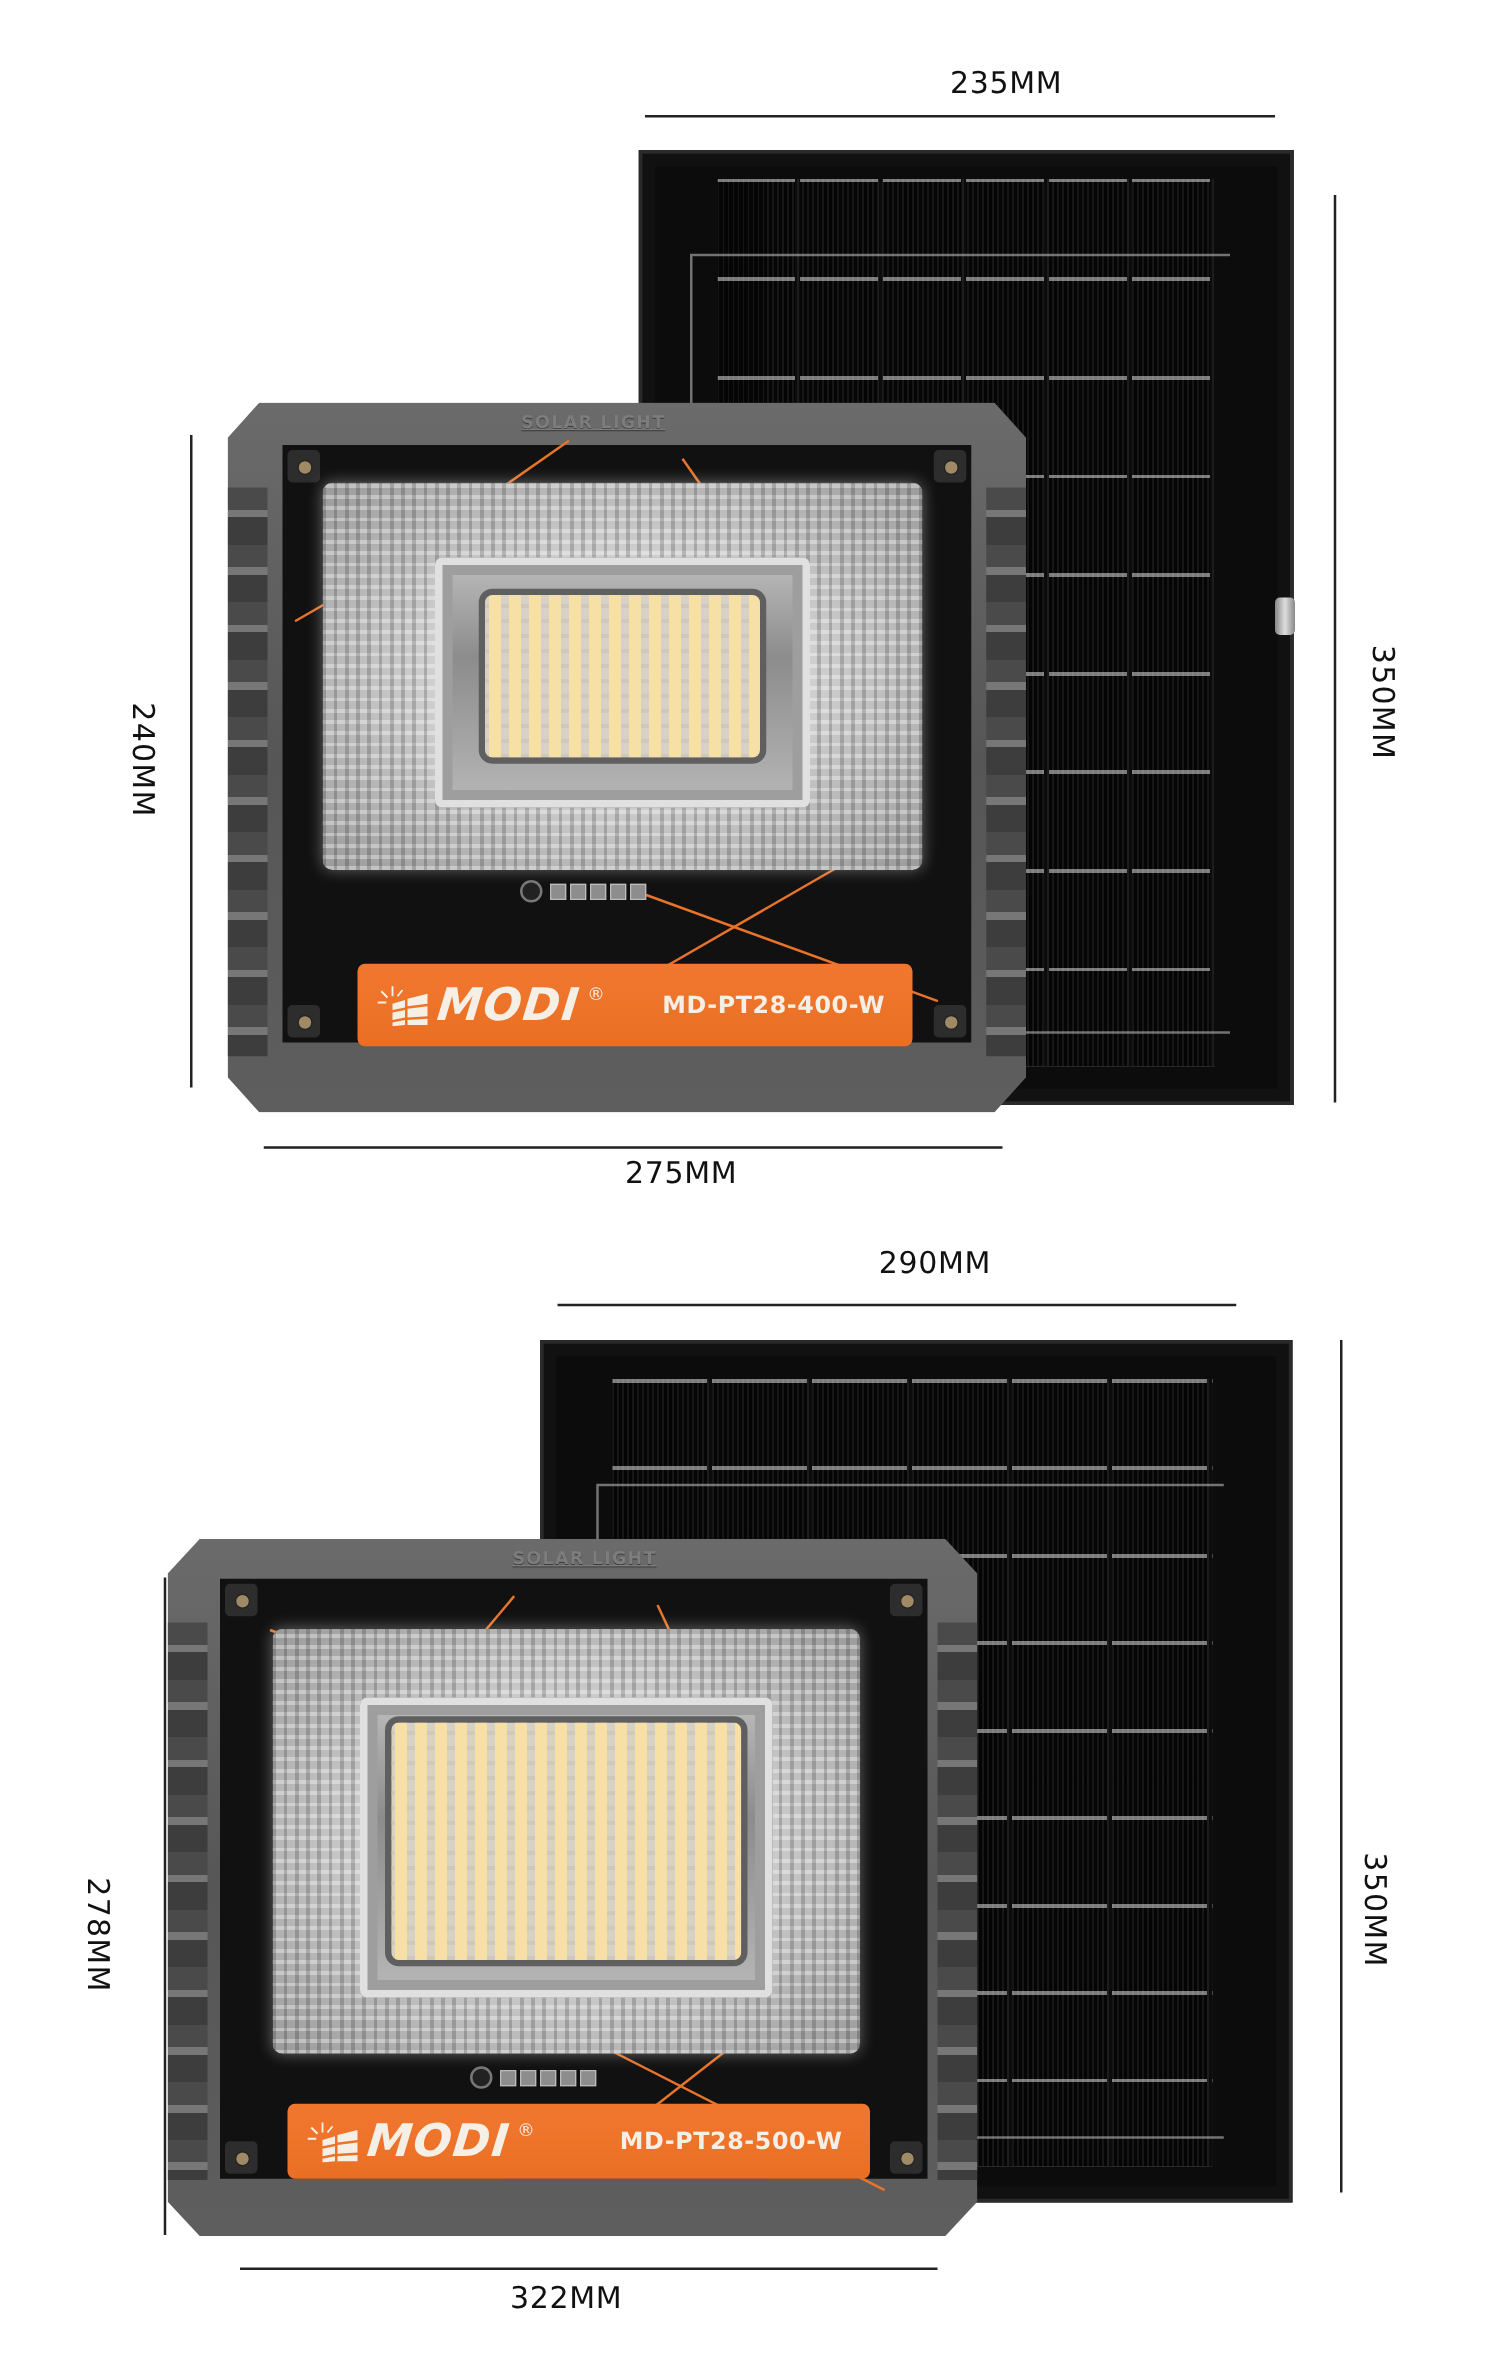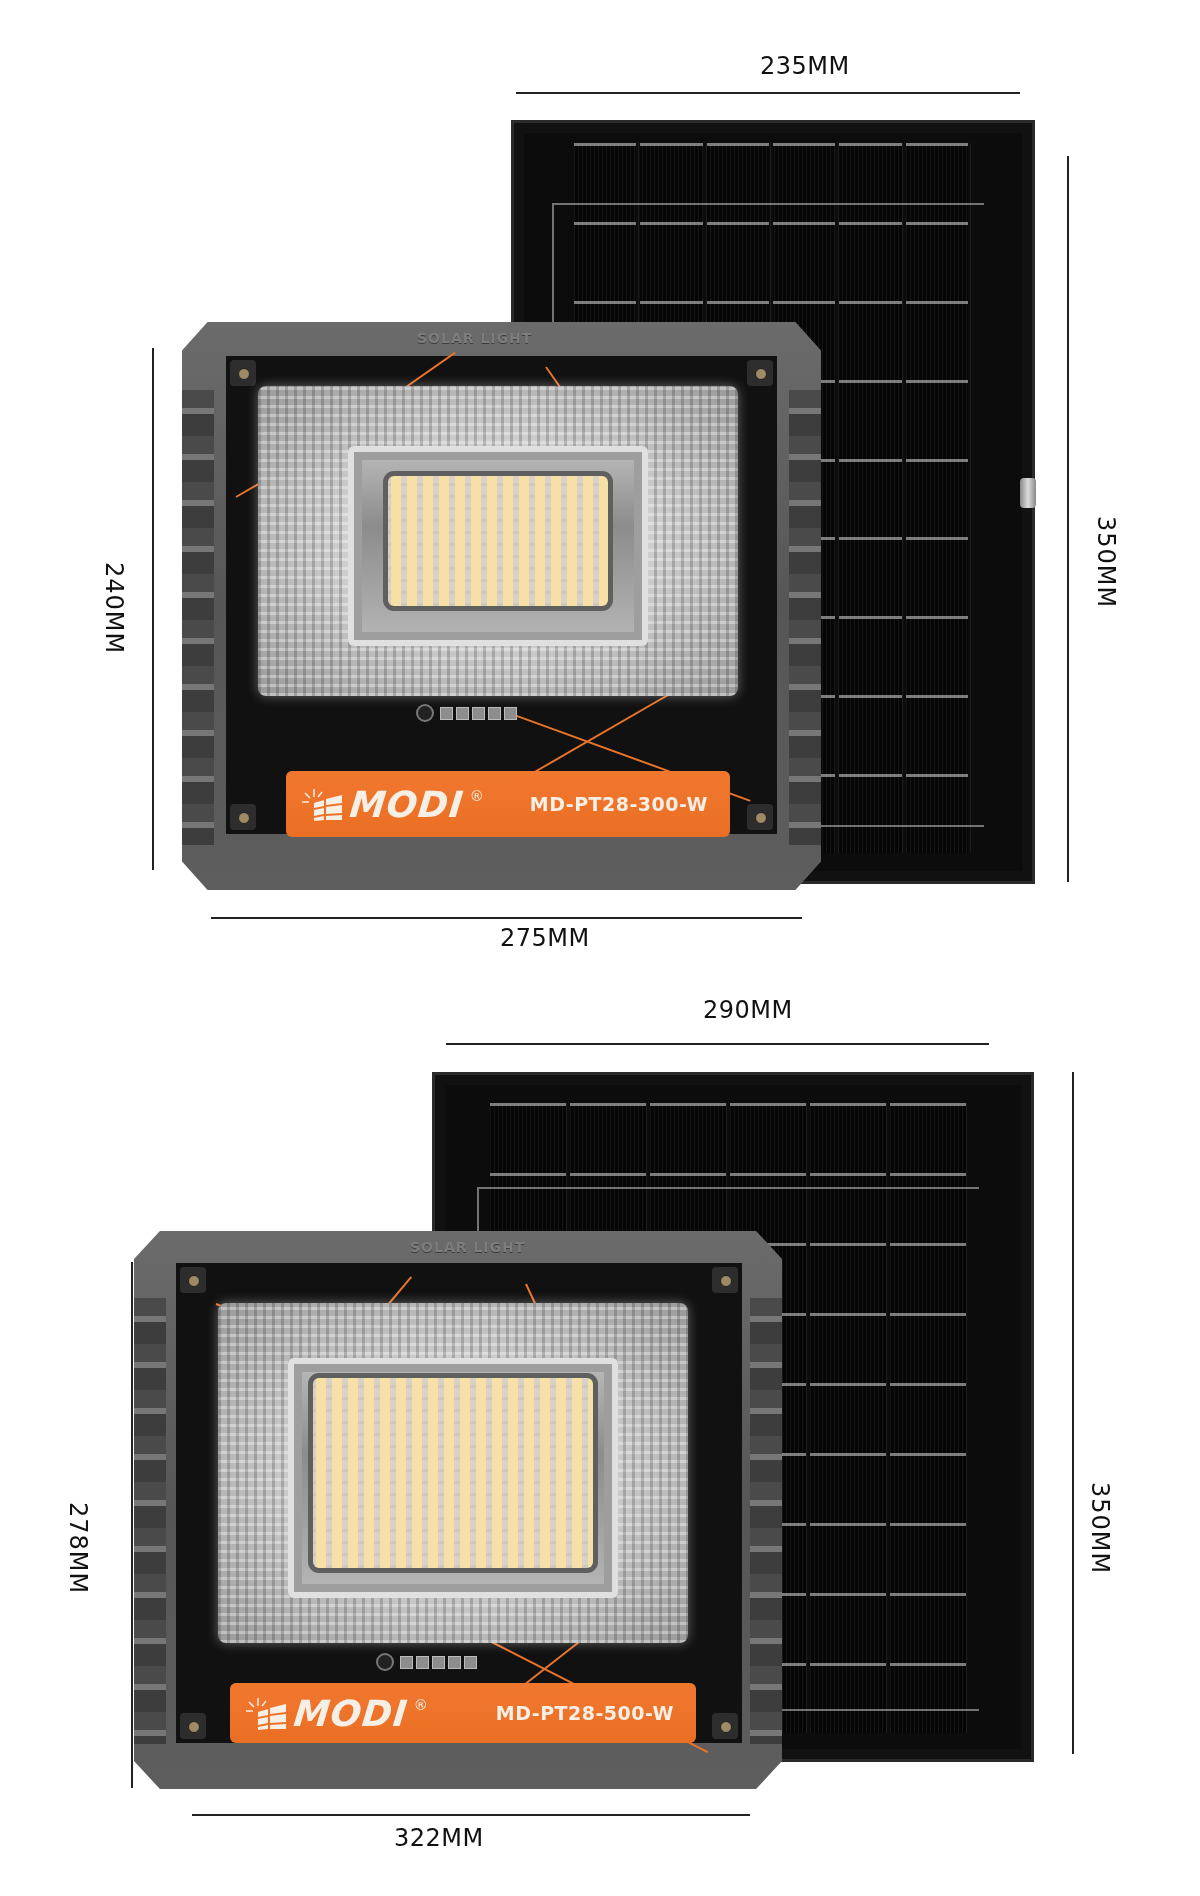--- a/index.html
+++ b/index.html
@@ -19,21 +19,21 @@
       repeating-linear-gradient(0deg, transparent 0 calc(100%/9 - 3px), rgba(220,220,220,0.55) calc(100%/9 - 3px) calc(100%/9));
   }
   .wire{position:absolute;border:2px solid rgba(200,200,200,0.55);border-right:none;}
   .wingnut{position:absolute;width:16px;height:30px;background:linear-gradient(90deg,#888,#ddd,#888);border-radius:4px;}
 
   
   .light{position:absolute;background:linear-gradient(180deg,#6b6b6b,#565656 50%,#5e5e5e);border-radius:18px;
     clip-path:polygon(4% 0,96% 0,100% 5%,100% 95%,96% 100%,4% 100%,0 95%,0 5%);}
   .light .ribs{position:absolute;top:12%;bottom:8%;width:5%;
     background:repeating-linear-gradient(180deg,#4a4a4a 0 18px,#777 18px 24px,#3d3d3d 24px 46px);}
-  .light .topbar-text{position:absolute;color:#7d7d7d;font-family:"DejaVu Sans",sans-serif;font-weight:bold;font-size:14px;letter-spacing:1px;text-shadow:0 1px 0 #3b3b3b;}
+  .light .topbar-text{position:absolute;color:#7d7d7d;font-family:"DejaVu Sans",sans-serif;font-weight:bold;font-size:14px;letter-spacing:1px;text-shadow:0 1px 0 #3b3b3b;text-decoration:underline;}
   .face{position:absolute;background:#111;}
   .reflector{position:absolute;border-radius:8px;
     background:
       repeating-linear-gradient(90deg, rgba(0,0,0,0.18) 0 3px, transparent 3px 9px),
       repeating-linear-gradient(0deg, rgba(255,255,255,0.35) 0 3px, transparent 3px 9px),
       radial-gradient(ellipse at center,#f7f3ea 0%,#cfcfcf 45%,#9a9a9a 100%);
     box-shadow:0 0 12px rgba(255,255,255,0.35);}
   .inner-frame{position:absolute;border-radius:6px;
     background:linear-gradient(180deg,#bdbdbd,#8c8c8c 40%,#b8b8b8);
     box-shadow:inset 0 0 0 6px #e0e0e0, inset 0 0 0 14px #9e9e9e;}
@@ -119,21 +119,21 @@
                 <polygon points="24,12 40,8 40,16 24,18"></polygon>
               <polygon points="12,23 22,21 22,27 12,29"></polygon>
                 <polygon points="24,20 40,18 40,26 24,27"></polygon>
               <polygon points="12,31 22,29 22,33 12,34"></polygon>
                 <polygon points="24,29 40,28 40,33 24,33"></polygon>
             </g>
           </svg>
           <span class="brand-name">MODI</span>
           <span class="brand-reg">®</span>
         </div>
-        <span class="model-code">MD-PT28-300-W</span>
+        <span class="model-code">MD-PT28-400-W</span>
       </div>
     </div>
   </div>
 
   <div class="hline" style="left:211px;top:917px;width:591px;"></div>
   <div class="dim-text" style="left:500px;top:924px;">275MM</div>
 </div>
 
 <div>
 
@@ -201,14 +201,14 @@
           </svg>
           <span class="brand-name">MODI</span>
           <span class="brand-reg">®</span>
         </div>
         <span class="model-code">MD-PT28-500-W</span>
       </div>
     </div>
   </div>
 
   <div class="hline" style="left:192px;top:1814px;width:558px;"></div>
-  <div class="dim-text" style="left:394px;top:1824px;">322MM</div>
+  <div class="dim-text" style="left:408px;top:1824px;">322MM</div>
 </div>
 
 </body></html>

